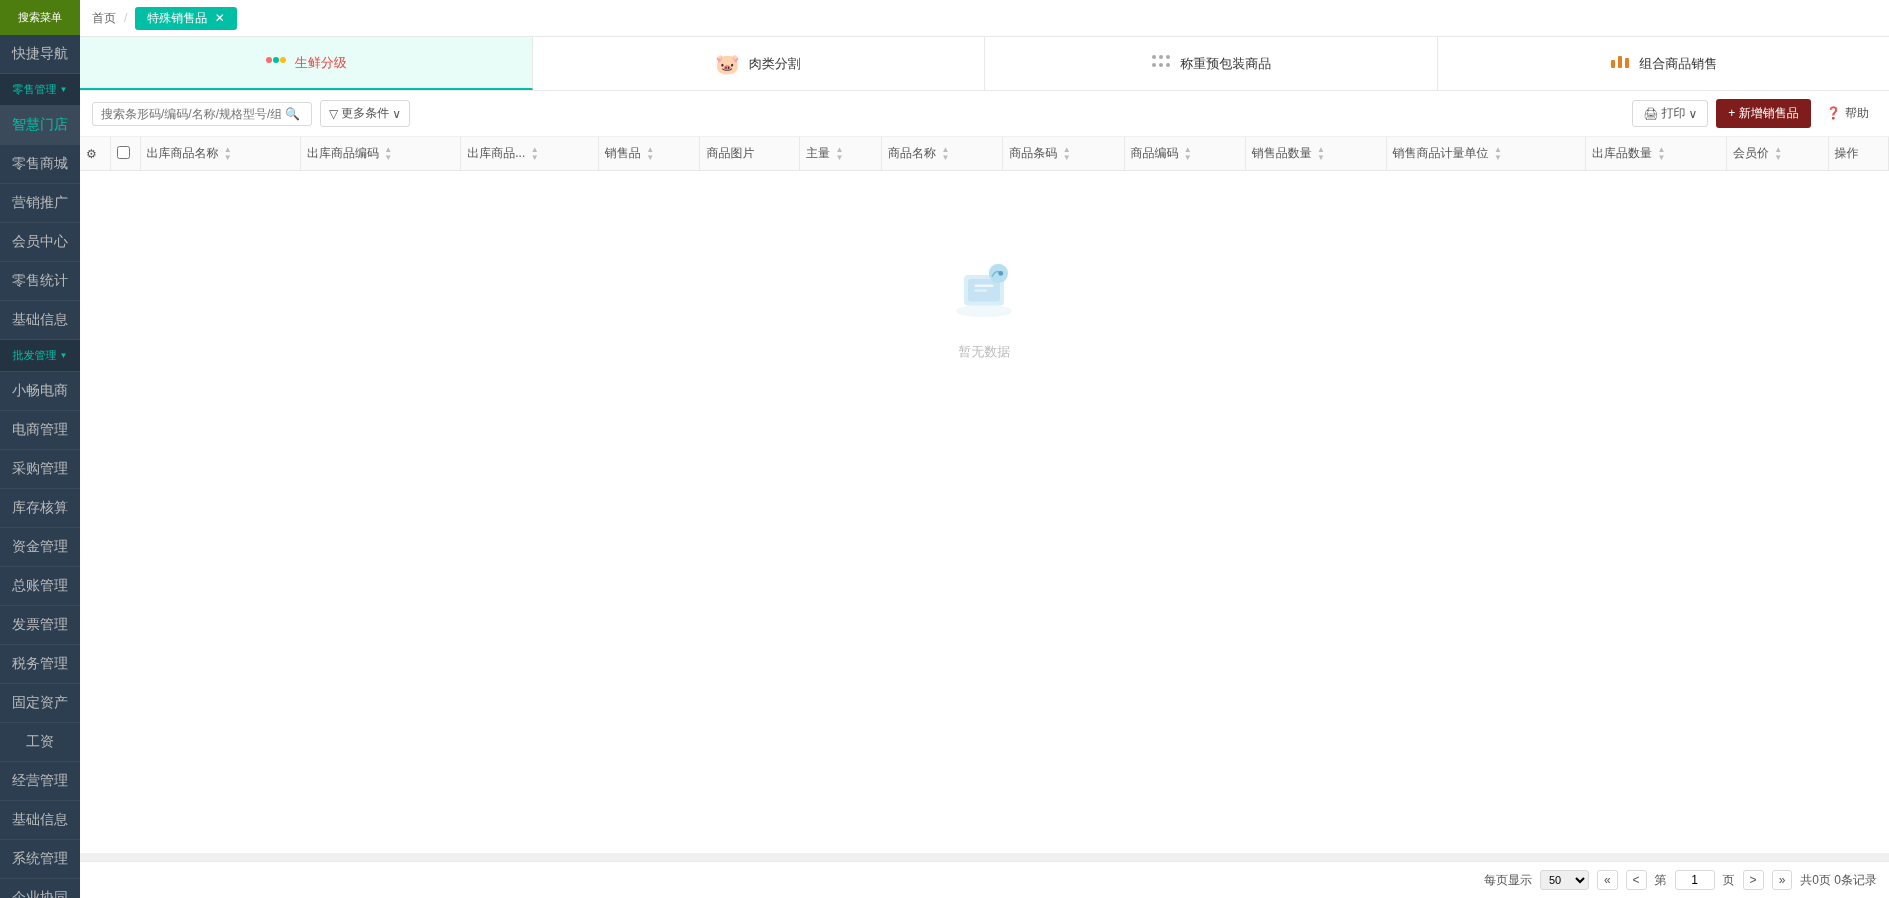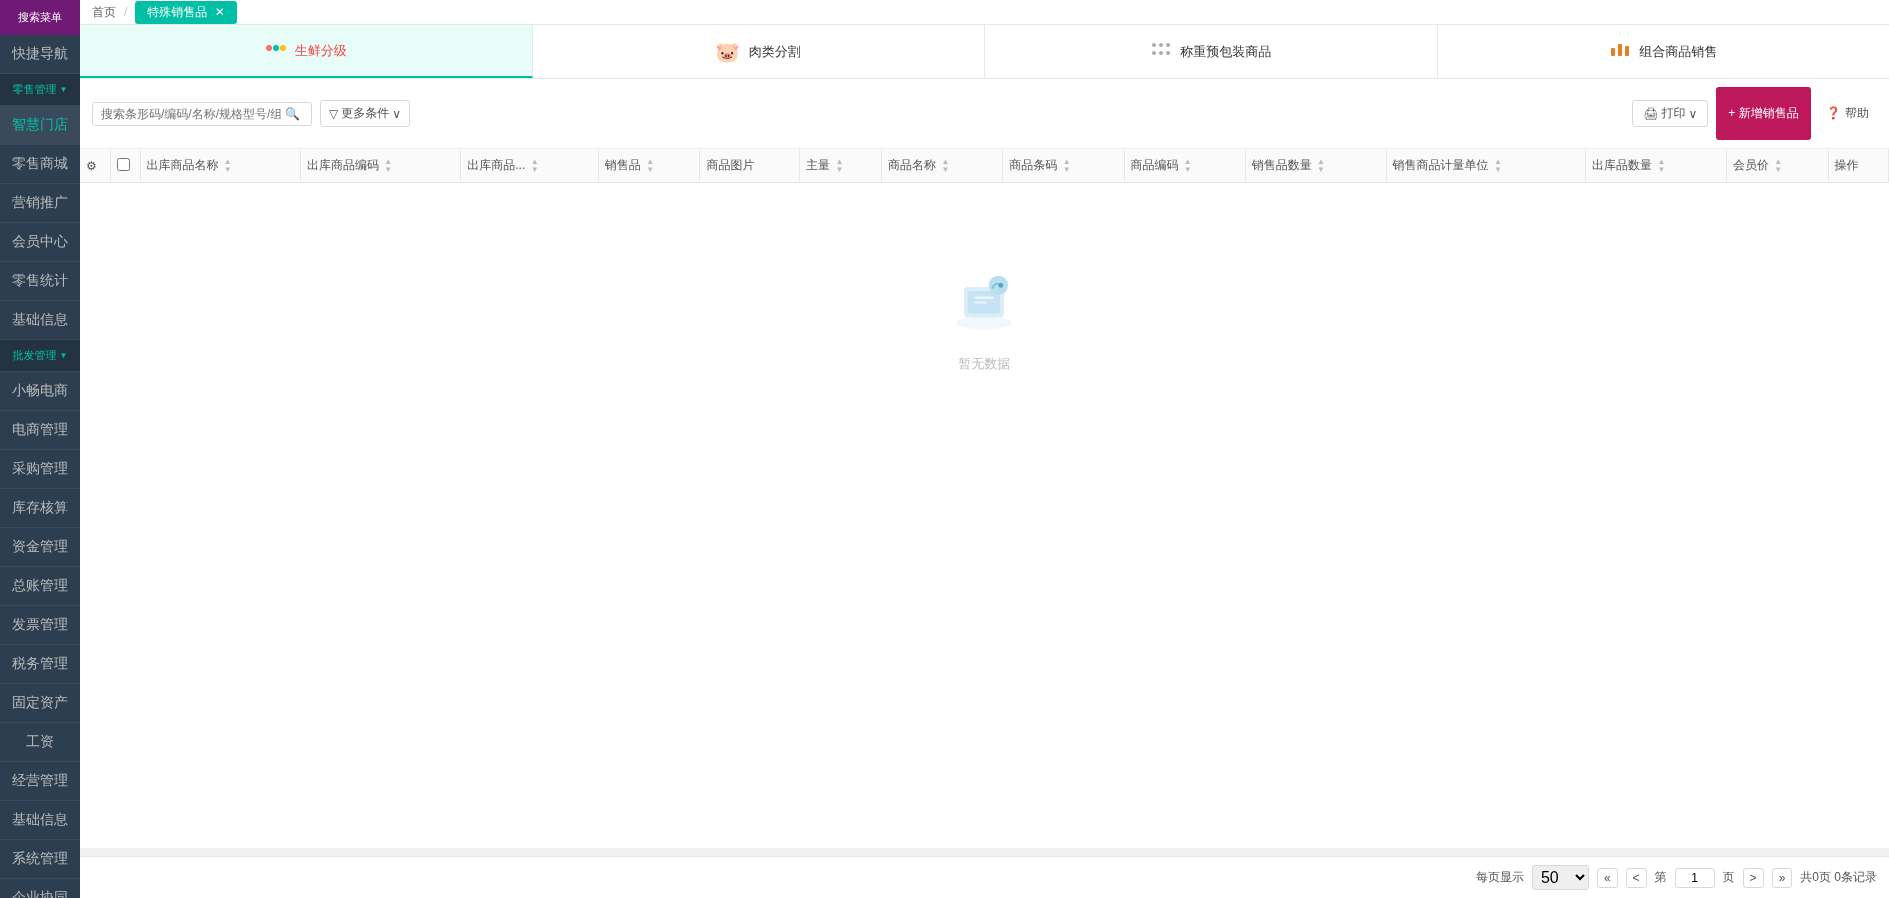--- a/index.html
+++ b/index.html
@@ -10,21 +10,21 @@
       width: 80px;
       background: #2c3e50;
       color: #ccc;
       display: flex;
       flex-direction: column;
       height: 100%;
       overflow-y: auto;
       flex-shrink: 0;
     }
     .sidebar-logo {
-      background: #701a75;
+      background: #4d7c0f;
       padding: 10px 0;
       text-align: center;
       color: #fff;
       font-size: 11px;
       height: 40px;
       display: flex;
       align-items: center;
       justify-content: center;
     }
     .sidebar-item {
@@ -58,21 +58,21 @@
       display: flex;
       flex-direction: column;
       overflow: hidden;
     }
 
     
     .top-bar {
       background: #fff;
       border-bottom: 1px solid #e8e8e8;
       padding: 0 12px;
-      height: 25px;
+      height: 37px;
       display: flex;
       align-items: center;
       gap: 8px;
       flex-shrink: 0;
     }
     .breadcrumb-home {
       color: #666;
       font-size: 12px;
       cursor: pointer;
     }
@@ -166,23 +166,23 @@
       gap: 3px;
       color: #555;
       cursor: pointer;
       font-size: 12px;
       padding: 4px 10px;
       border: 1px solid #d9d9d9;
       border-radius: 3px;
       background: #fff;
     }
     .btn-new {
-      background: #be185d;
+      background: #7f1d1d;
       color: #fff;
-      padding: 18px 12px;
+      padding: 6px 12px;
       border-radius: 3px;
       font-size: 12px;
       cursor: pointer;
       border: none;
     }
     .btn-help {
       color: #555;
       cursor: pointer;
       font-size: 12px;
       padding: 4px 8px;
@@ -257,21 +257,21 @@
       justify-content: flex-end;
       gap: 8px;
       font-size: 12px;
       color: #555;
       flex-shrink: 0;
     }
     .pagination-bar select {
       border: 1px solid #d9d9d9;
       border-radius: 3px;
       padding: 2px 4px;
-      font-size: 16px;
+      font-size: 11px;
     }
     .page-btn {
       border: 1px solid #d9d9d9;
       background: #fff;
       padding: 2px 6px;
       border-radius: 3px;
       cursor: pointer;
       color: #555;
       font-size: 12px;
     }

